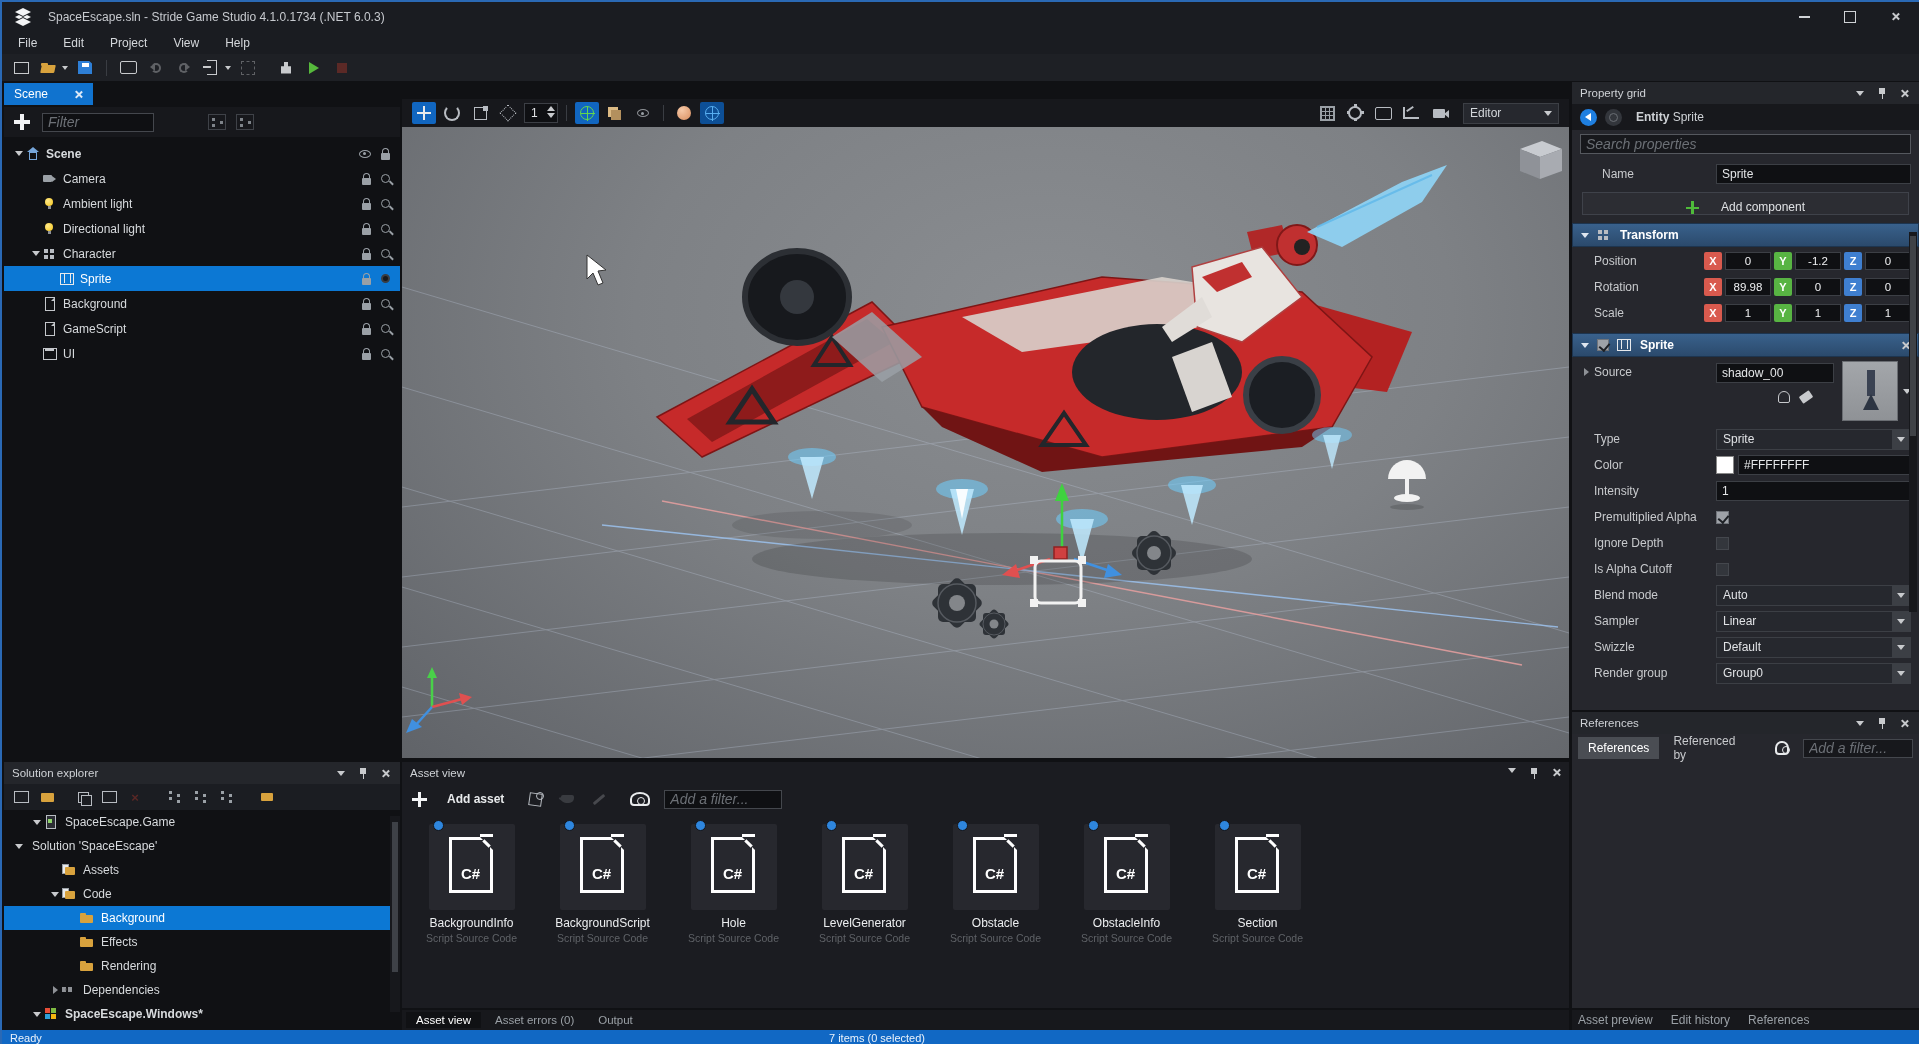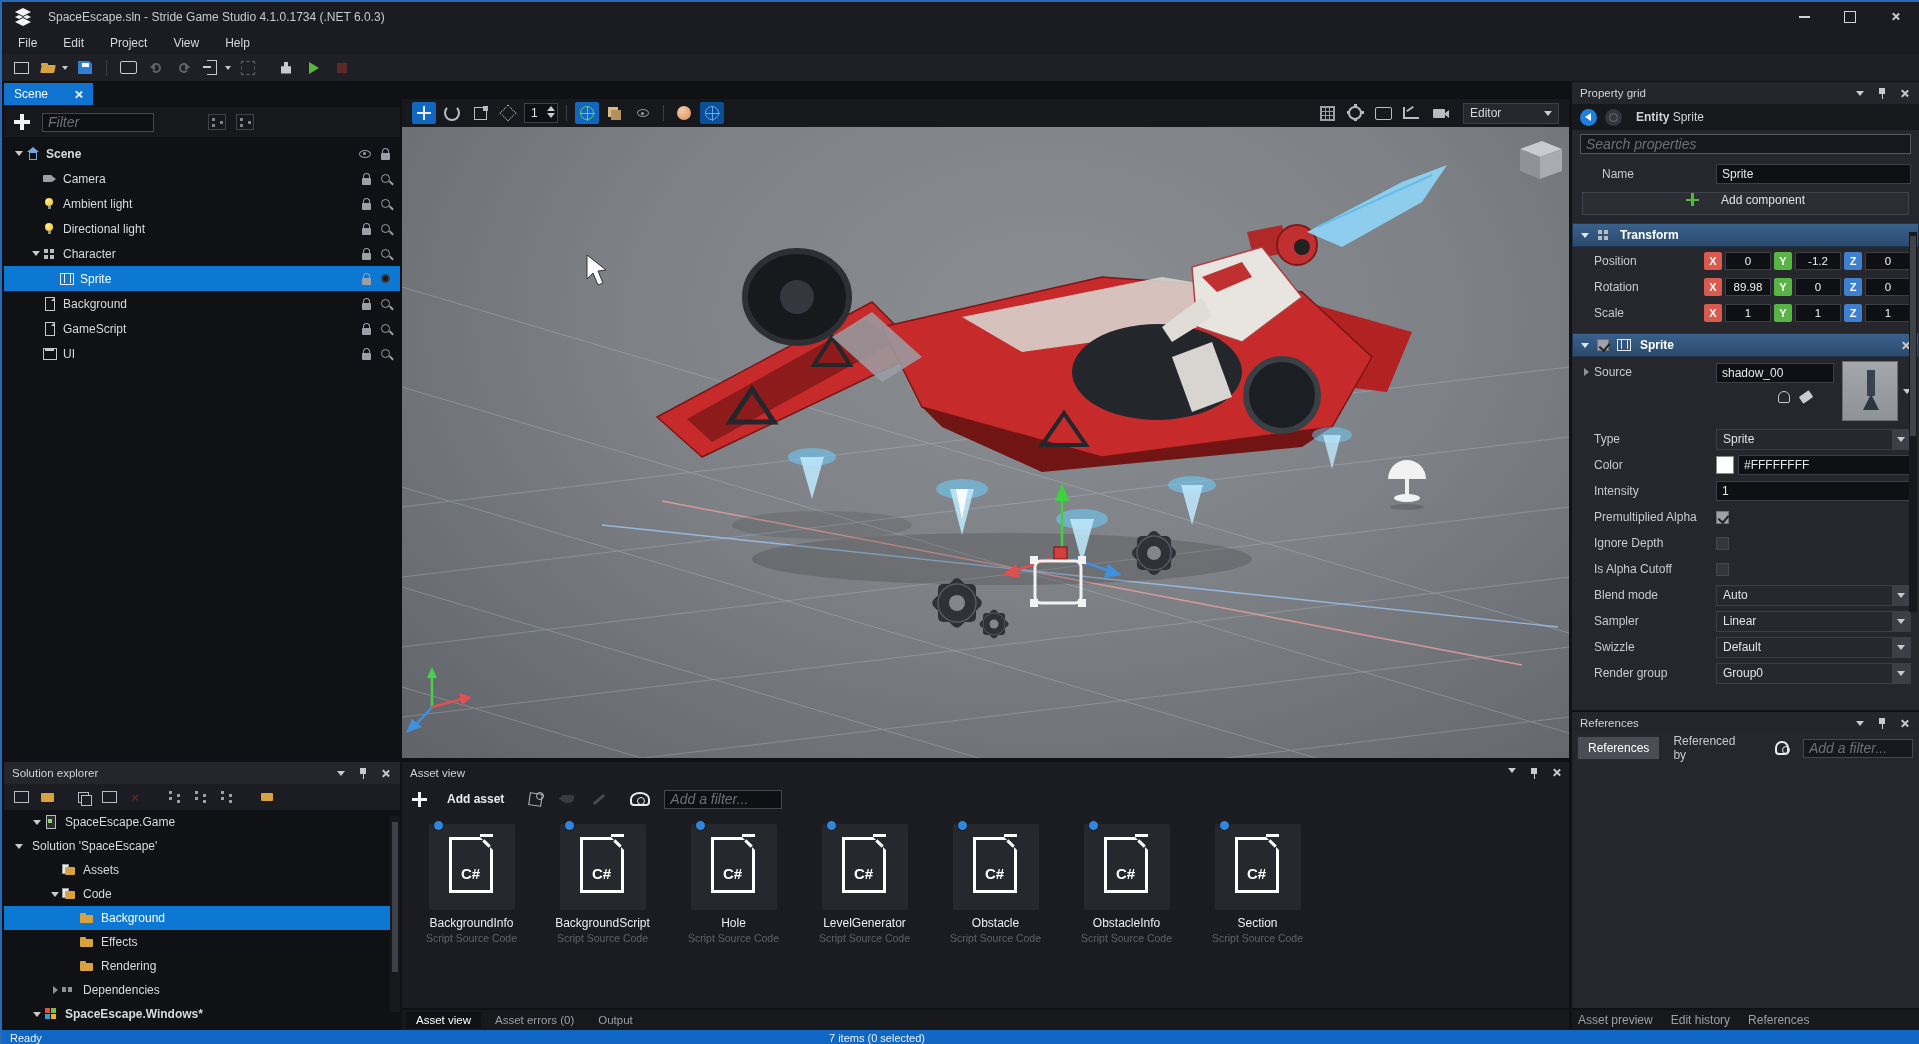--- a/index.html
+++ b/index.html
@@ -180,21 +180,21 @@
   .circ.back { background:#1f7fe0; }
   .circ.back::before { content:""; width:0; height:0; border-top:4px solid transparent; border-bottom:4px solid transparent; border-right:6px solid #fff; margin-right:1px; }
   .circ.fwd { background:#33363c; }
   .circ.fwd::before { content:""; width:7px; height:7px; border:1.5px solid #6a6e74; border-radius:50%; }
   #prop-search { width:331px; margin:4px 8px 6px; height:20px; background:#17181c; border:1px solid #55585e; }
   .prow { display:flex; align-items:center; height:24px; margin:2px 8px; }
   .plabel { width:136px; padding-left:14px; color:#c8cacd; }
   .pfield { flex:1; height:20px; background:#0f1013; border:1px solid #3c3f45; display:flex; align-items:center; padding:0 5px; color:#e4e6e8; }
   .dd { flex:1; height:21px; background:#26282e; border:1px solid #3c3f45; display:flex; align-items:center; padding:0 6px; color:#e0e2e5; position:relative; }
   .dd .ddbtn { position:absolute; right:0; top:0; bottom:0; width:18px; background:#3c3f45; display:flex; align-items:center; justify-content:center; }
-  #addcomp { margin:6px 10px; height:23px; background:#2c2d33; border:1px solid #3f424a; display:flex; align-items:flex-start; justify-content:center; gap:22px; color:#dfe1e4; }
+  #addcomp { margin:6px 10px; height:23px; background:#2c2d33; border:1px solid #3f424a; display:flex; align-items:flex-end; justify-content:center; gap:22px; color:#dfe1e4; }
   .plus-green { width:13px; height:13px; }
   .plus-green::before { left:5.5px; top:0; width:2.5px; height:13px; background:#4fbb3a; }
   .plus-green::after { left:0; top:5.5px; width:13px; height:2.5px; background:#4fbb3a; }
   .sec-hdr { height:24px; margin-top:8px; background:linear-gradient(#39618c,#2b4a6c); display:flex; align-items:center; gap:8px; padding:0 8px; color:#fff; border:1px solid #1d3document14; border:1px solid #1d3550; }
   .sec-hdr .tri-d { border-top-color:#dfe7f0; }
   .axisrow { display:flex; align-items:center; gap:3px; flex:1; }
   .axbadge { width:18px; height:18px; border-radius:2px; color:#fff; font-weight:bold; font-size:11px; display:flex; align-items:center; justify-content:center; }
   .axval { width:46px; height:18px; background:#0f1013; border:1px solid #3c3f45; color:#f0f1f3; display:flex; align-items:center; justify-content:center; font-size:11.5px; }
   .ax-x { background:#d95a4e; } .ax-y { background:#58b443; } .ax-z { background:#3f7fd0; }
   .hand-ico { width:12px; height:12px; border:1.5px solid #c8cacd; border-radius:50% 50% 2px 2px; }

